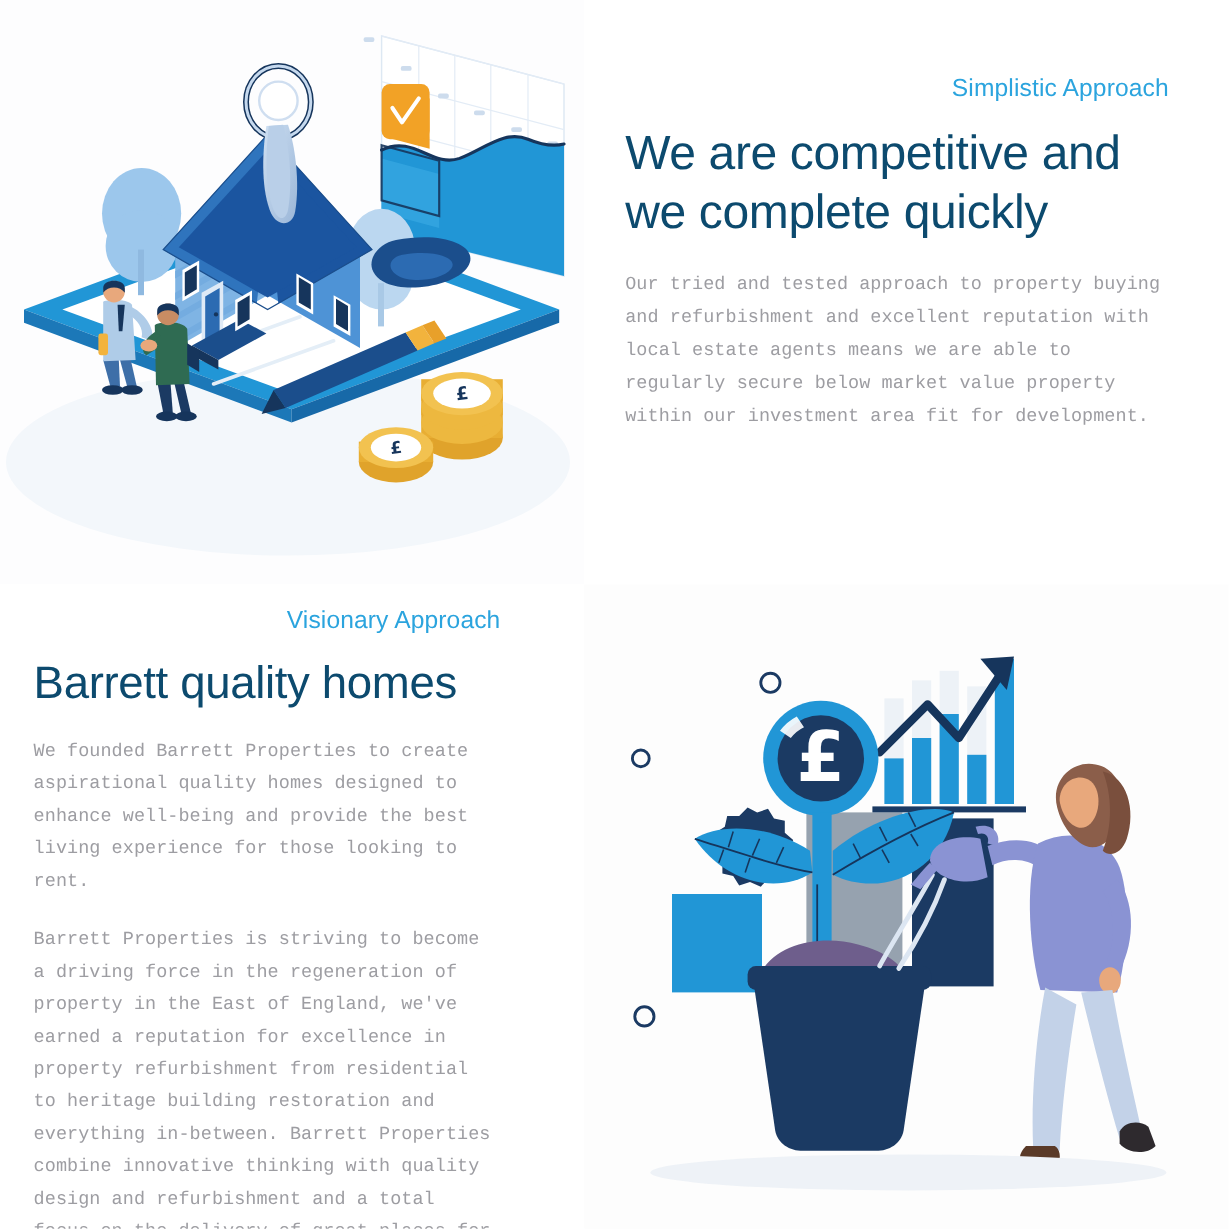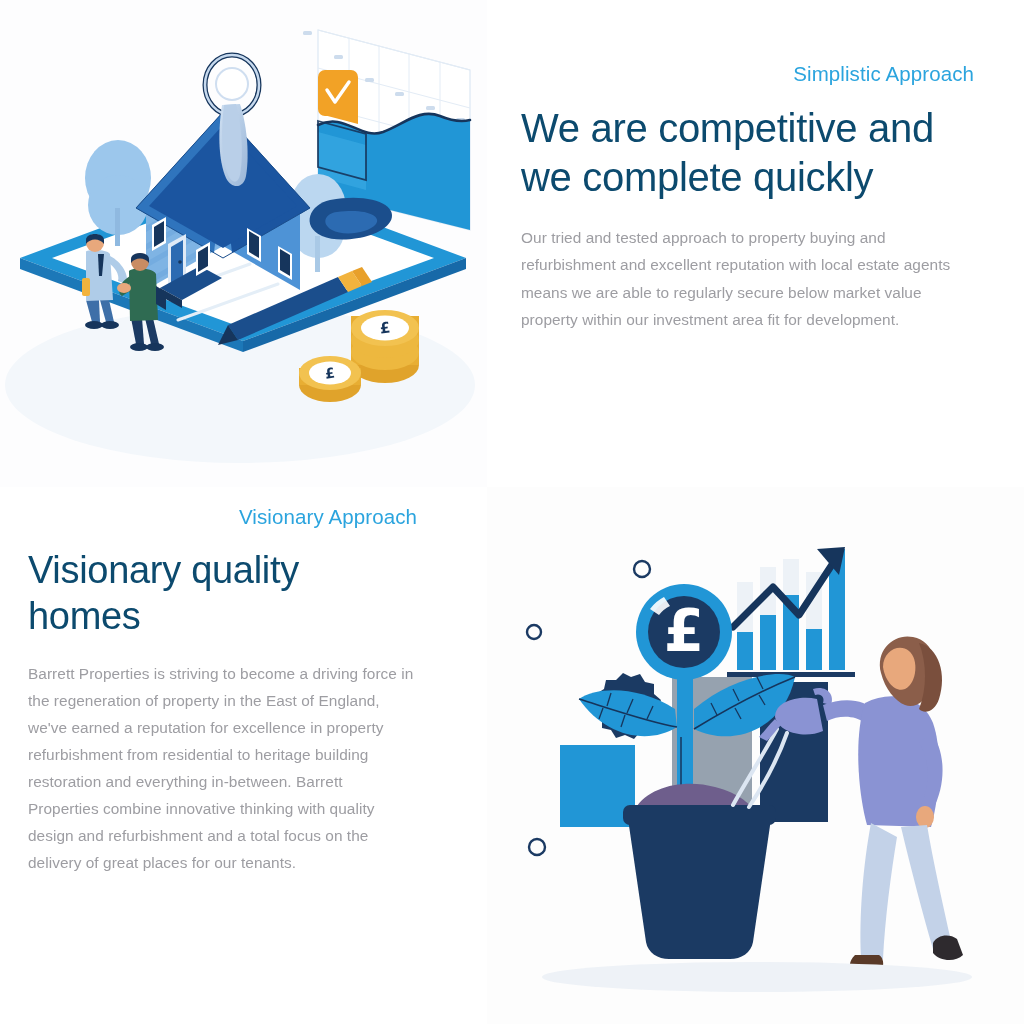--- a/index.html
+++ b/index.html
@@ -50,20 +50,21 @@
     margin:0 0 22px 0;
   }
   .bl .headline{ font-size:38px; margin-bottom:20px;}
   .body{
     color:#9d9da2;
     font-size:15.4px;
     line-height:27.5px;
     font-weight:400;
     margin:0 0 20px 0;
     letter-spacing:.05px;
+    font-family:Liberation Mono, monospace;
   }
   .bl .body{ line-height:27px; margin-bottom:22px;}
 
   
   .illo-house{ position:absolute; inset:0; }
 
   
   .illo-plant{ position:absolute; inset:0; background:#fdfdfd;}
 </style>
 </head>
@@ -254,21 +255,22 @@
   </div>
 
   <div class="text-panel tr">
     <p class="eyebrow">Simplistic Approach</p>
     <h2 class="headline">We are competitive and we complete quickly</h2>
     <p class="body">Our tried and tested approach to property buying and refurbishment and excellent reputation with local estate agents means we are able to regularly secure below market value property within our investment area fit for development.</p>
   </div>
 
   <div class="text-panel bl">
     <p class="eyebrow">Visionary Approach</p>
-    <h2 class="headline">Visionary quality homes</h2>
+    <h2 class="headline">Barrett quality homes</h2>
+    <p class="body">We founded Barrett Properties to create aspirational quality homes designed to enhance well-being and provide the best living experience for those looking to rent.</p>
     <p class="body">Barrett Properties is striving to become a driving force in the regeneration of property in the East of England, we've earned a reputation for excellence in property refurbishment from residential to heritage building restoration and everything in-between. Barrett Properties combine innovative thinking with quality design and refurbishment and a total focus on the delivery of great places for our tenants.</p>
   </div>
 
   <div class="illo-panel">
     <svg class="illo-plant" viewBox="0 0 537 537" xmlns="http://www.w3.org/2000/svg">
 
       <circle cx="155" cy="82" r="8" fill="none" stroke="#1B3A63" stroke-width="2.4"></circle>
       <circle cx="47" cy="145" r="7" fill="none" stroke="#1B3A63" stroke-width="2.4"></circle>
       <circle cx="50" cy="360" r="8" fill="none" stroke="#1B3A63" stroke-width="2.4"></circle>
 

